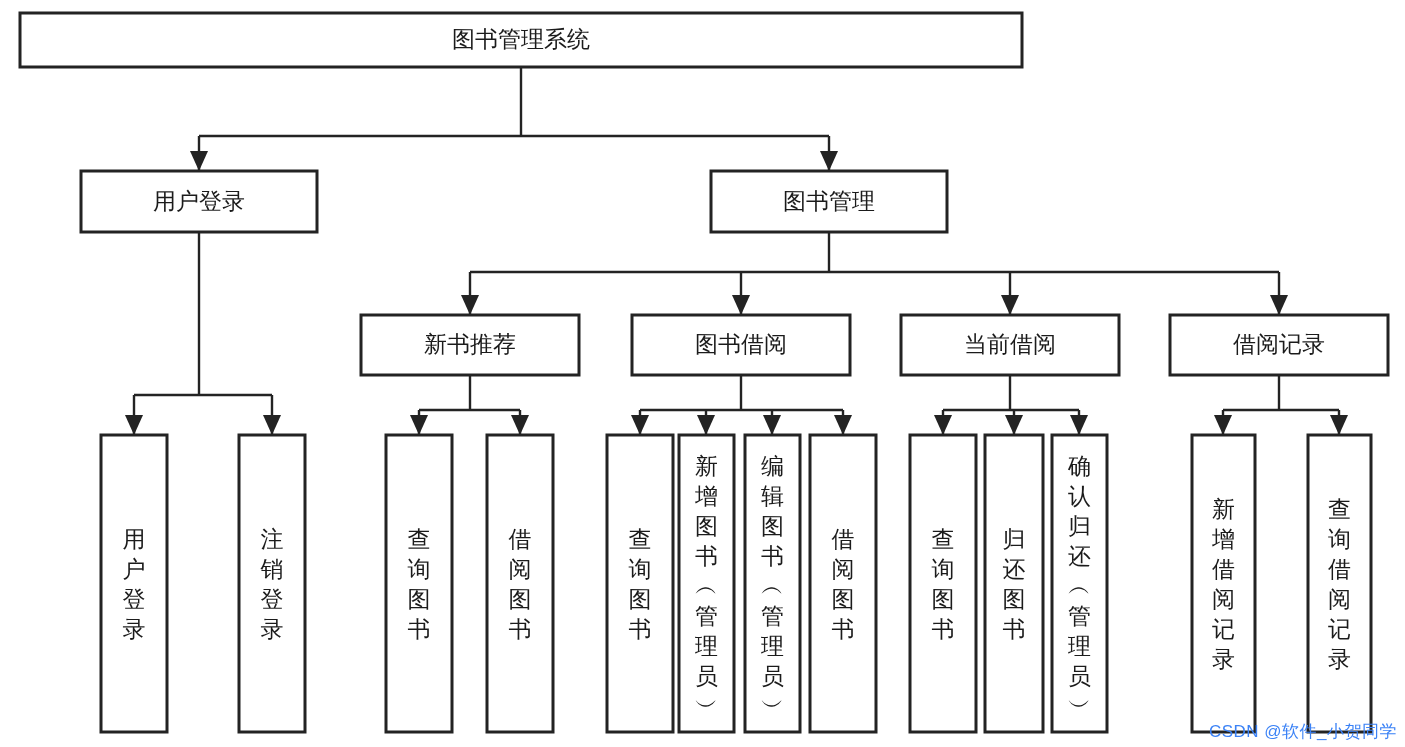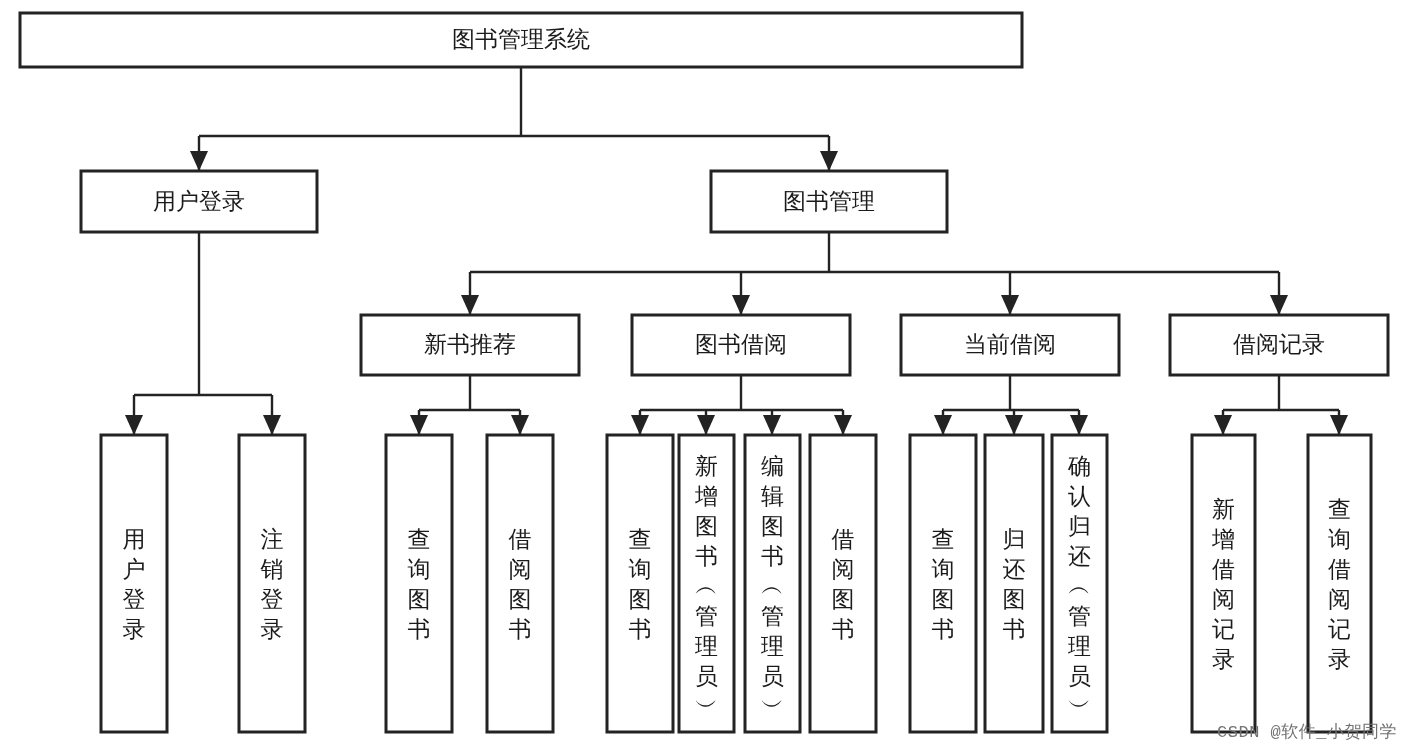--- a/index.html
+++ b/index.html
@@ -52,23 +52,23 @@
   .node-label-v {
     font-family: "Liberation Sans", "DejaVu Sans", sans-serif;
     font-size: 23px;
     fill: #1b1b1b;
     text-anchor: middle;
   }
   .watermark {
     position: absolute;
     right: 8px;
     bottom: 4px;
-    font-family: Liberation Mono, monospace;
+    font-family: Liberation Sans, sans-serif;
     font-size: 17px;
-    color: #737373;
+    color: #3b82f6;
     letter-spacing: 0.5px;
     white-space: nowrap;
     user-select: none;
   }
 </style>
 </head>
 <body>
 
 <div id="diagram-root">
   <svg id="flow-svg" viewBox="0 0 1405 747">

